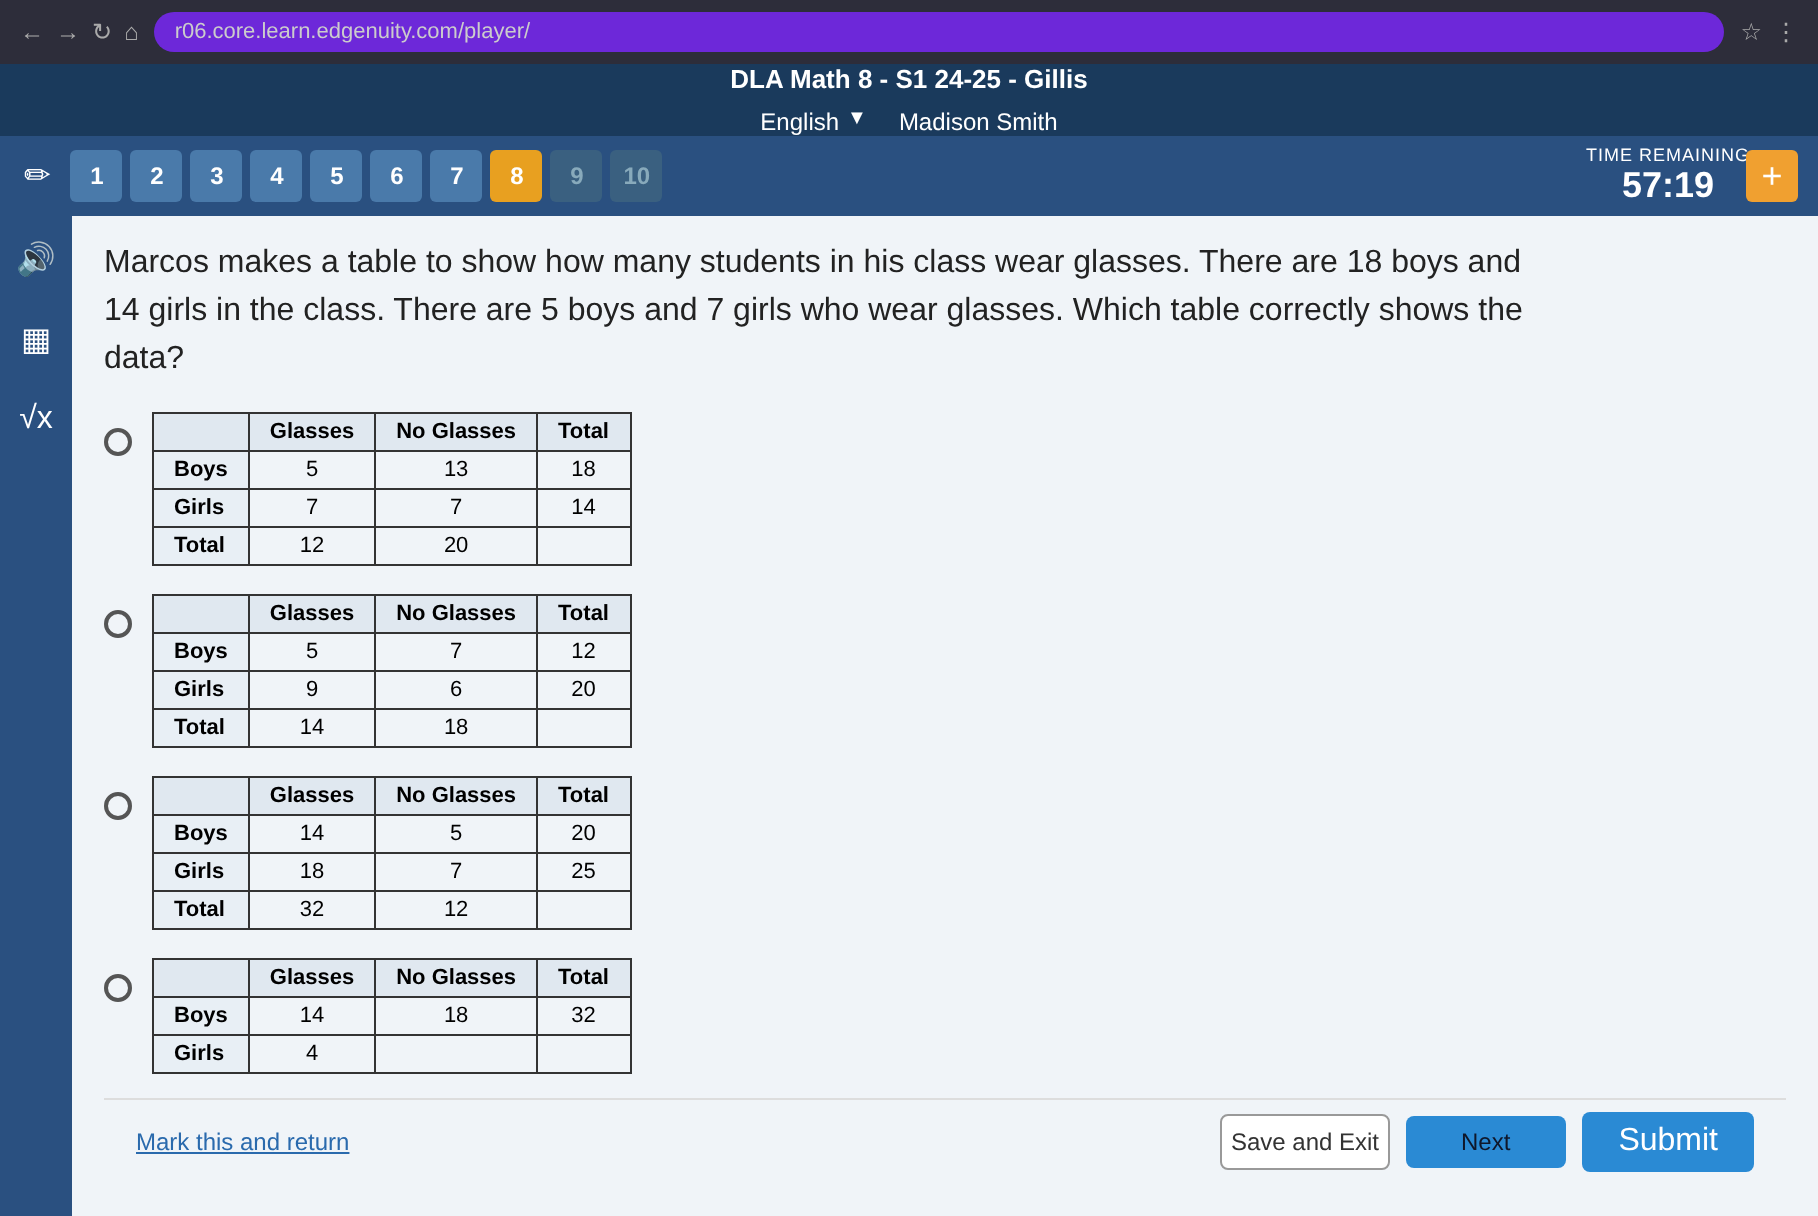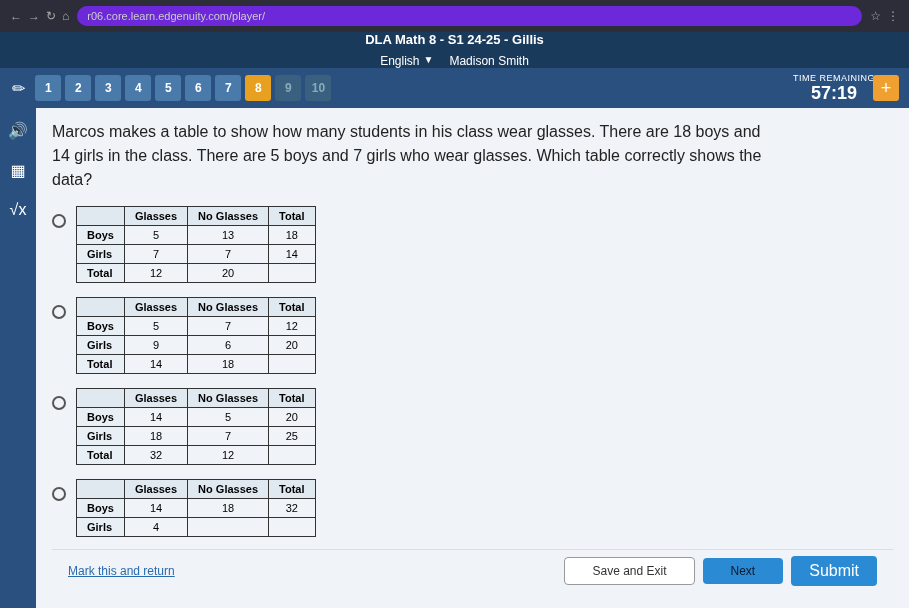--- a/index.html
+++ b/index.html
@@ -270,21 +270,21 @@
     }
     .bottom-buttons {
       display: flex;
       gap: 8px;
       align-items: center;
     }
     .save-exit-btn {
       background: #fff;
       border: 1px solid #999;
       border-radius: 4px;
-      padding: 6px 27px;
+      padding: 6px 4px;
       font-size: 12px;
       cursor: pointer;
       color: #333;
     }
     .next-btn {
       background: #2a8ad4;
       border: none;
       border-radius: 4px;
       padding: 6px 28px;
       font-size: 12px;

